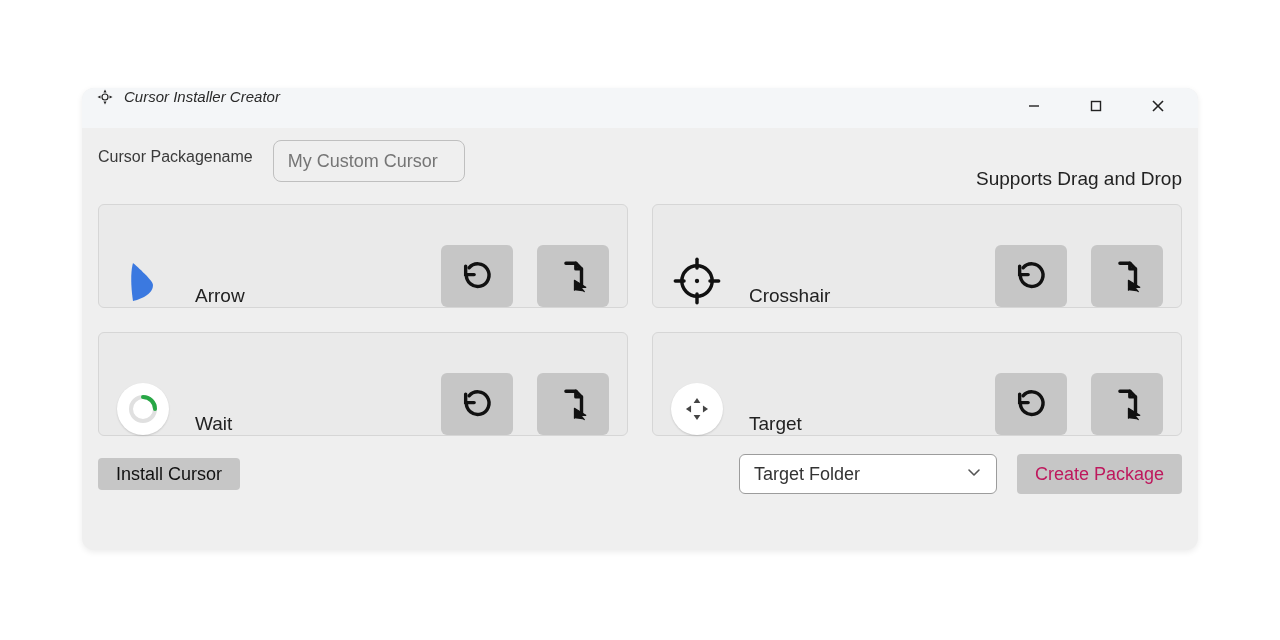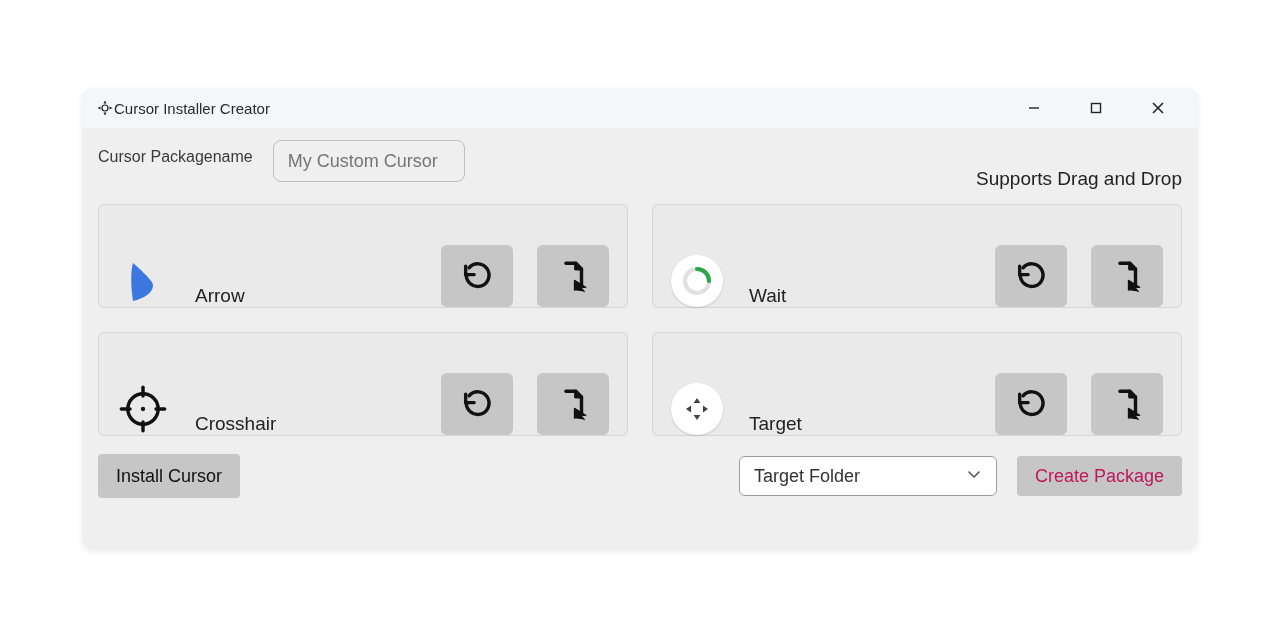--- a/index.html
+++ b/index.html
@@ -34,22 +34,24 @@
     box-shadow:0 2px 6px rgba(0,0,0,0.08);
     display:flex;
     flex-direction:column;
   }
   .titlebar{
     height:40px;
     flex:0 0 40px;
     background:var(--title-bg);
     border-radius:12px 12px 0 0;
     display:flex;
-    align-items:center;
+    align-items:flex-start;
     padding:0 10px 0 14px;
+    gap:10px;
+    font-style:italic;
   }
   .app-icon{
     width:18px;height:18px;flex:0 0 auto;
   }
   .app-title{
     font-size:15px;
     color:#2a2a2a;
     flex:1 1 auto;
   }
   .winctl{
@@ -134,21 +136,21 @@
     color:#111;
   }
 
   .footer{
     display:flex;
     align-items:center;
     gap:20px;
     margin-top:4px;
   }
   .install-btn{
-    height:44px;
+    height:32px;
     padding:0 18px;
     font-size:18px;
     background:var(--btn-bg);
     border:none;border-radius:4px;
     color:#111;
   }
   .create-btn{
     height:40px;
     padding:0 18px;
     font-size:18px;
@@ -249,57 +251,57 @@
               <path d="M7 3 H14 L18 7 V19"></path>
               <path d="M14 3 V7 H18"></path>
               <path d="M13 22 L13 15 L21 20 L17.5 20 L20 23" fill="#111" stroke="#111" stroke-width="0.8"></path>
             </svg>
           </button>
         </div>
       </div>
 
       <div class="card">
         <span class="card-icon">
-          <span class="wait-disc">
-            <svg viewBox="0 0 40 40" width="40" height="40">
-              <circle cx="20" cy="20" r="12" fill="none" stroke="#e0e0e0" stroke-width="4"></circle>
-              <path d="M20 8 A12 12 0 0 1 32 20" fill="none" stroke="#27a745" stroke-width="4" stroke-linecap="round"></path>
-            </svg>
-          </span>
-        </span>
-        <span class="card-label">Wait</span>
-        <div class="card-btns">
-          <button class="sqbtn">
-            <svg viewBox="0 0 24 24" width="34" height="34" fill="none" stroke="#111" stroke-width="2.4" stroke-linecap="round">
-              <path d="M4 5 V11 H10"></path>
-              <path d="M4.5 11 A8 8 0 1 0 6.4 6.2"></path>
-            </svg>
-          </button>
-          <button class="sqbtn">
-            <svg viewBox="0 0 24 24" width="34" height="34" fill="none" stroke="#111" stroke-width="2.4" stroke-linecap="round" stroke-linejoin="round">
-              <path d="M7 3 H14 L18 7 V19"></path>
-              <path d="M14 3 V7 H18"></path>
-              <path d="M13 22 L13 15 L21 20 L17.5 20 L20 23" fill="#111" stroke="#111" stroke-width="0.8"></path>
-            </svg>
-          </button>
-        </div>
-      </div>
-
-      <div class="card">
-        <span class="card-icon">
           <svg viewBox="0 0 48 48" width="52" height="52" fill="none" stroke="#111" stroke-width="3.2" stroke-linecap="round">
             <circle cx="24" cy="24" r="14"></circle>
             <circle cx="24" cy="24" r="2" fill="#111" stroke="none"></circle>
             <line x1="24" y1="4" x2="24" y2="12"></line>
             <line x1="24" y1="36" x2="24" y2="44"></line>
             <line x1="4" y1="24" x2="12" y2="24"></line>
             <line x1="36" y1="24" x2="44" y2="24"></line>
           </svg>
         </span>
         <span class="card-label">Crosshair</span>
+        <div class="card-btns">
+          <button class="sqbtn">
+            <svg viewBox="0 0 24 24" width="34" height="34" fill="none" stroke="#111" stroke-width="2.4" stroke-linecap="round">
+              <path d="M4 5 V11 H10"></path>
+              <path d="M4.5 11 A8 8 0 1 0 6.4 6.2"></path>
+            </svg>
+          </button>
+          <button class="sqbtn">
+            <svg viewBox="0 0 24 24" width="34" height="34" fill="none" stroke="#111" stroke-width="2.4" stroke-linecap="round" stroke-linejoin="round">
+              <path d="M7 3 H14 L18 7 V19"></path>
+              <path d="M14 3 V7 H18"></path>
+              <path d="M13 22 L13 15 L21 20 L17.5 20 L20 23" fill="#111" stroke="#111" stroke-width="0.8"></path>
+            </svg>
+          </button>
+        </div>
+      </div>
+
+      <div class="card">
+        <span class="card-icon">
+          <span class="wait-disc">
+            <svg viewBox="0 0 40 40" width="40" height="40">
+              <circle cx="20" cy="20" r="12" fill="none" stroke="#e0e0e0" stroke-width="4"></circle>
+              <path d="M20 8 A12 12 0 0 1 32 20" fill="none" stroke="#27a745" stroke-width="4" stroke-linecap="round"></path>
+            </svg>
+          </span>
+        </span>
+        <span class="card-label">Wait</span>
         <div class="card-btns">
           <button class="sqbtn">
             <svg viewBox="0 0 24 24" width="34" height="34" fill="none" stroke="#111" stroke-width="2.4" stroke-linecap="round">
               <path d="M4 5 V11 H10"></path>
               <path d="M4.5 11 A8 8 0 1 0 6.4 6.2"></path>
             </svg>
           </button>
           <button class="sqbtn">
             <svg viewBox="0 0 24 24" width="34" height="34" fill="none" stroke="#111" stroke-width="2.4" stroke-linecap="round" stroke-linejoin="round">
               <path d="M7 3 H14 L18 7 V19"></path>

